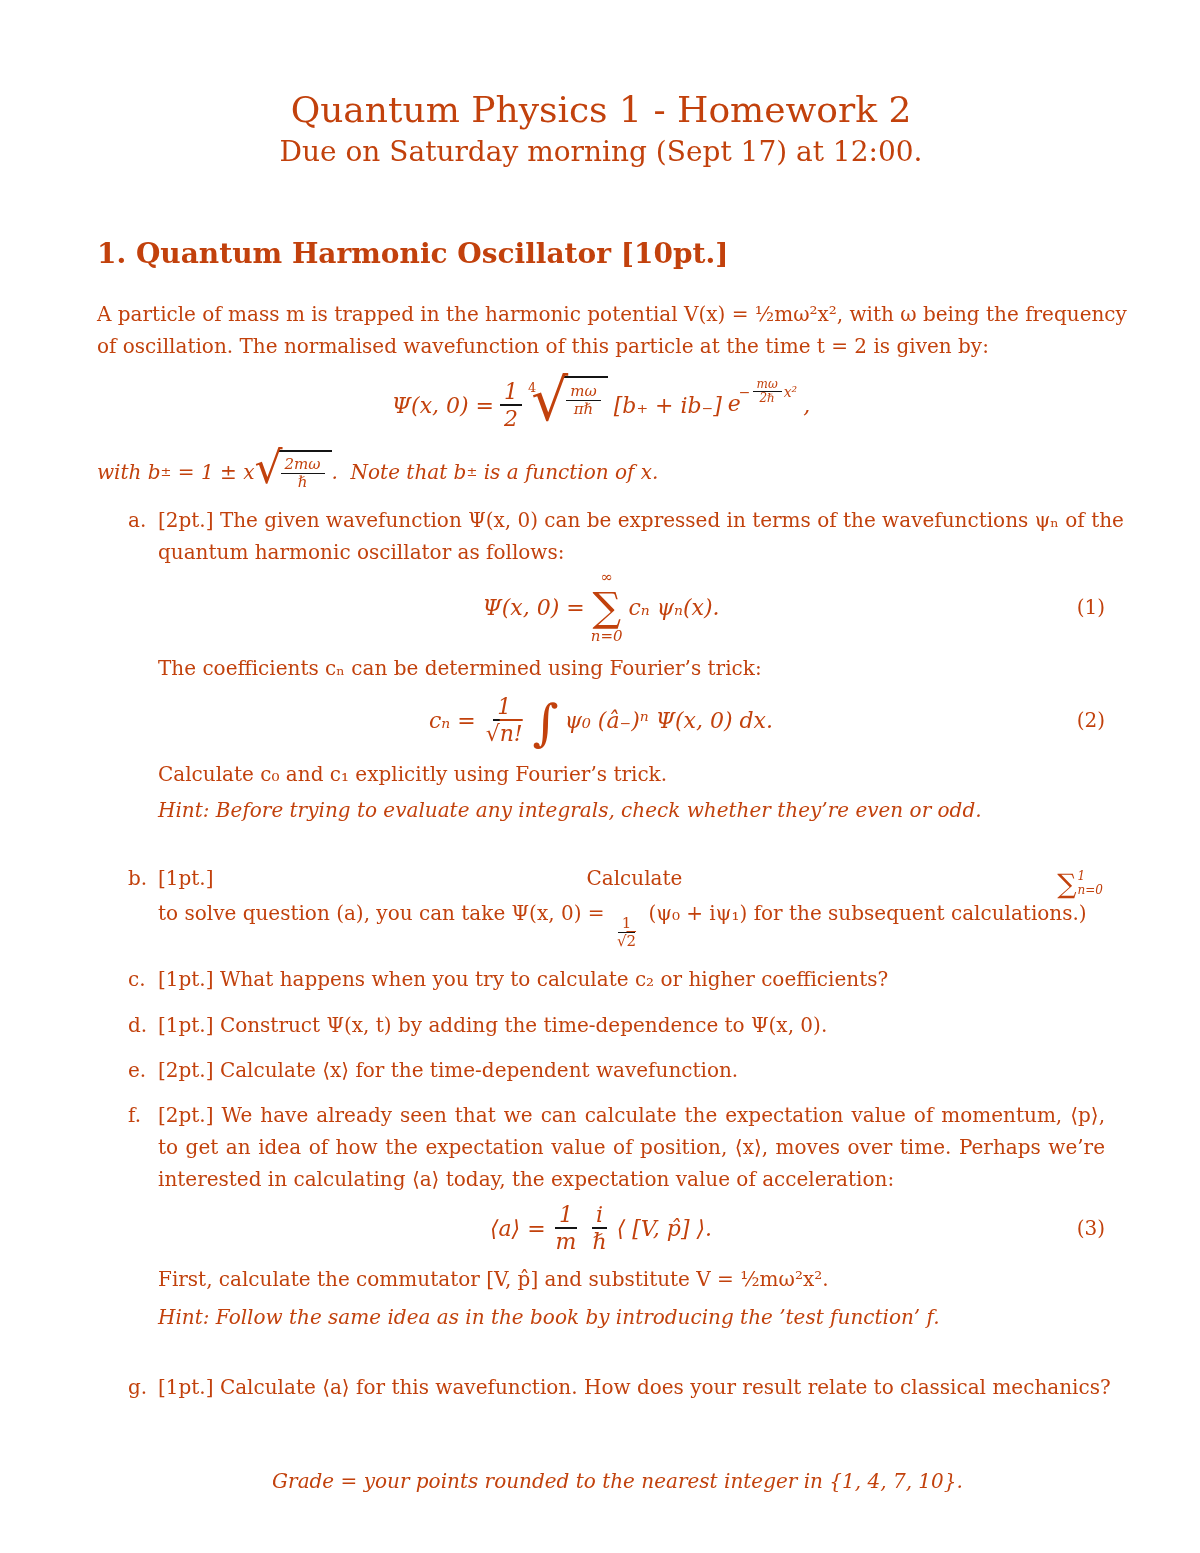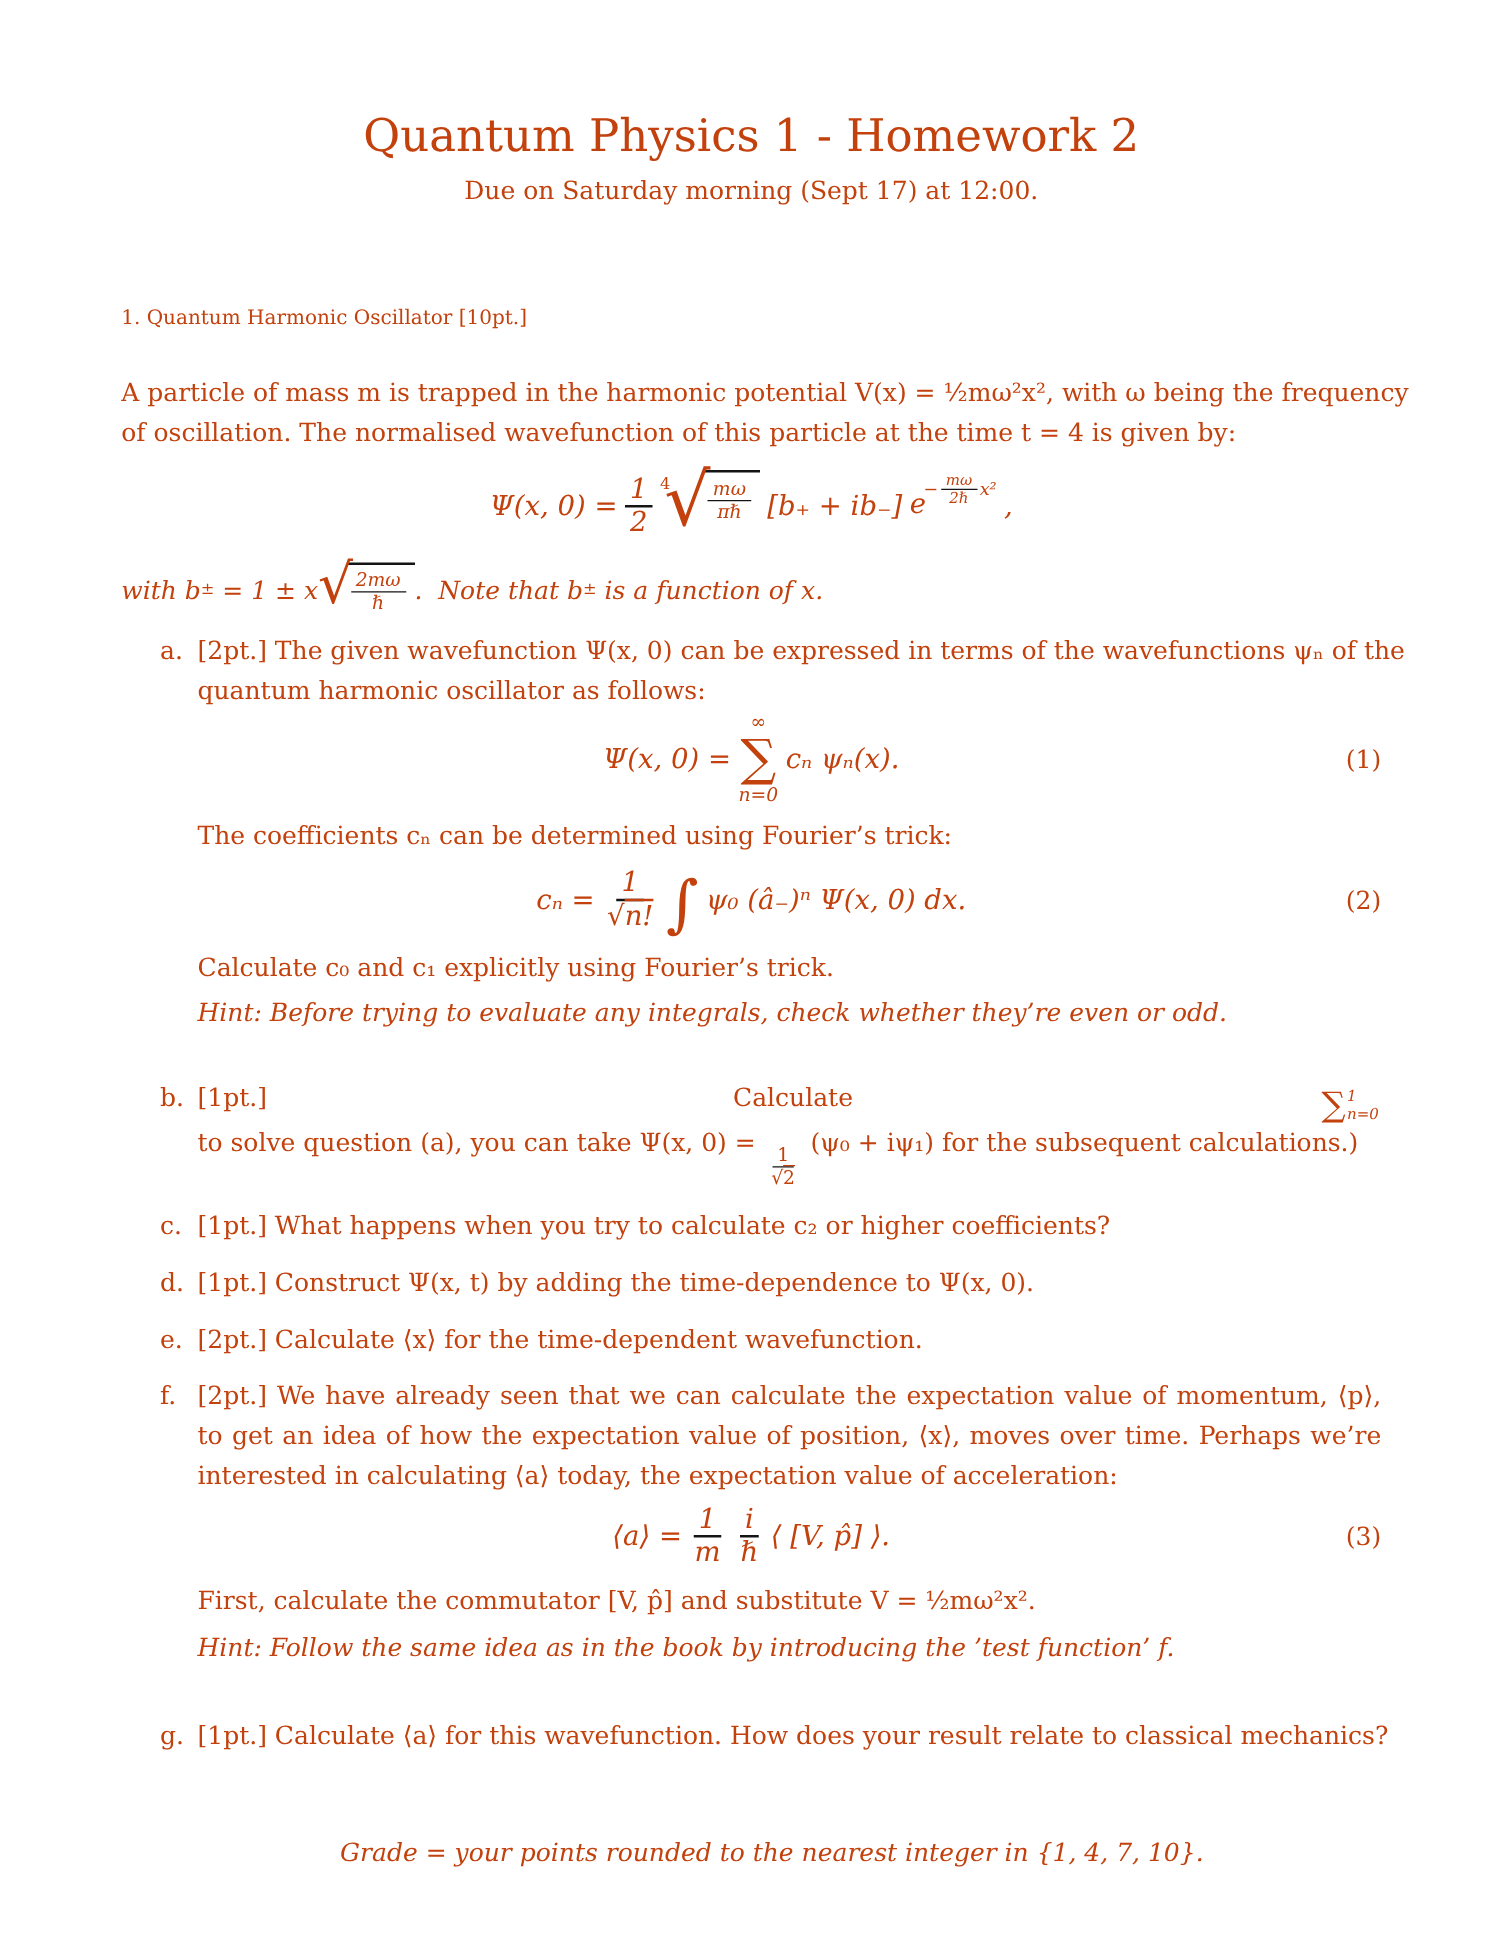--- a/index.html
+++ b/index.html
@@ -4,22 +4,22 @@
 <style>
   html,body{margin:0;padding:0;background:#ffffff;}
   .page{
     width:1200px;height:1553px;box-sizing:border-box;
     padding:0 95px 0 97px;background:#ffffff;color:#c2410c;
     font-family:"DejaVu Serif","Liberation Serif",serif;
     font-size:20px;position:relative;overflow:hidden;
   }
   
   .title{margin-top:88px;text-align:center;font-size:36px;line-height:44px;}
-  .subtitle{margin-top:2px;text-align:center;font-size:20px;line-height:36px;}
-  .heading{margin-top:70px;font-weight:normal;font-size:16px;line-height:28px;}
+  .subtitle{margin-top:2px;text-align:center;font-size:28px;line-height:36px;}
+  .heading{margin-top:70px;font-weight:bold;font-size:28px;line-height:28px;}
   .para{margin-top:30px;}
   .line{line-height:32px;white-space:nowrap;}
   .just{text-align:justify;text-align-last:justify;}
   .inner{margin-left:61px;}
   .hint{font-style:italic;}
   .grade{margin-top:62px;margin-left:33px;font-style:italic;text-align:center;}
   
   .item{display:flex;}
   .ilabel{width:61px;padding-left:31px;box-sizing:border-box;flex:none;line-height:32px;}
   .ibody{flex:1;min-width:0;}
@@ -65,21 +65,21 @@
 
 <div class="page">
 
   <div class="title">Quantum Physics 1 - Homework 2</div>
   <div class="subtitle">Due on Saturday morning (Sept 17) at 12:00.</div>
 
   <div class="heading">1. Quantum Harmonic Oscillator [10pt.]</div>
 
   <div class="para">
     <div class="line just">A particle of mass m is trapped in the harmonic potential V(x) = ½mω²x², with ω being the frequency</div>
-    <div class="line">of oscillation. The normalised wavefunction of this particle at the time t = 4 is given by:</div>
+    <div class="line">of oscillation. The normalised wavefunction of this particle at the time t = 2 is given by:</div>
   </div>
 
   <div class="eqrow h78">
     <span class="math">
       <span>Ψ(x, 0) =</span>
       <span class="frac"><span class="num">1</span><span class="den">2</span></span>
       <span class="rad">
         <span class="radidx">4</span><span class="radsign">√</span><span class="radarg"><span class="frac tiny"><span class="num">mω</span><span class="den">πℏ</span></span></span>
       </span>
       <span>[b₊ + ib₋]</span>

